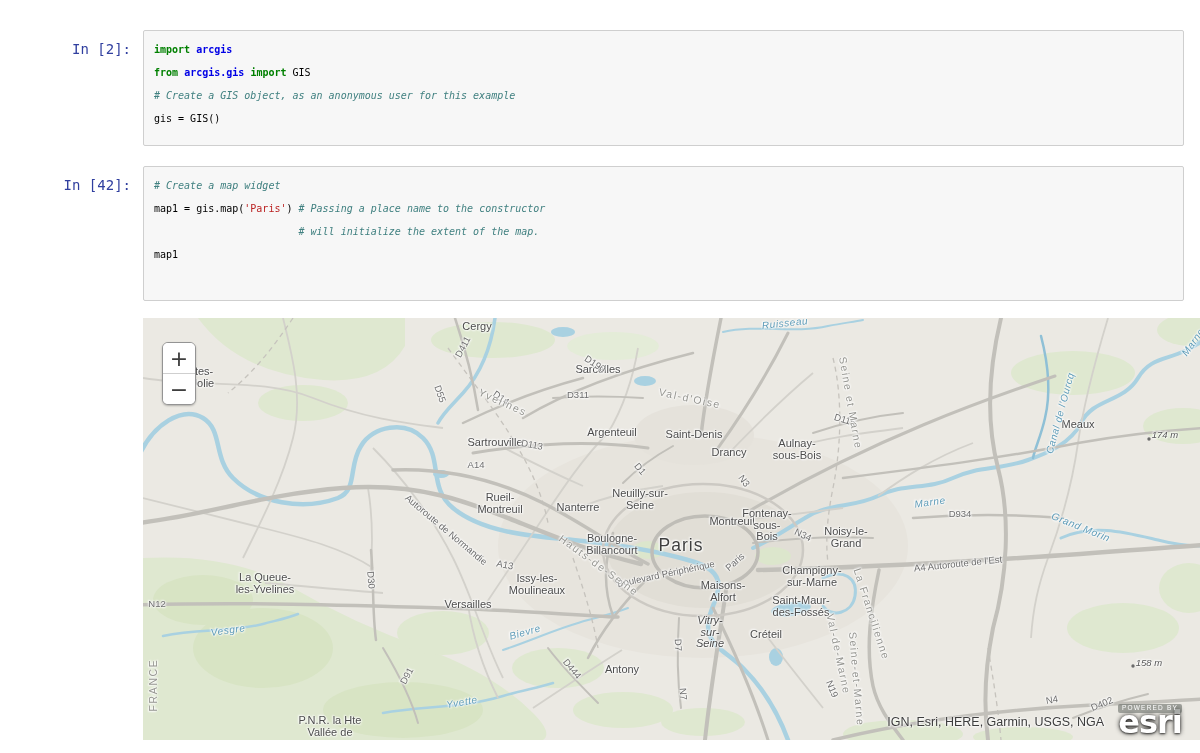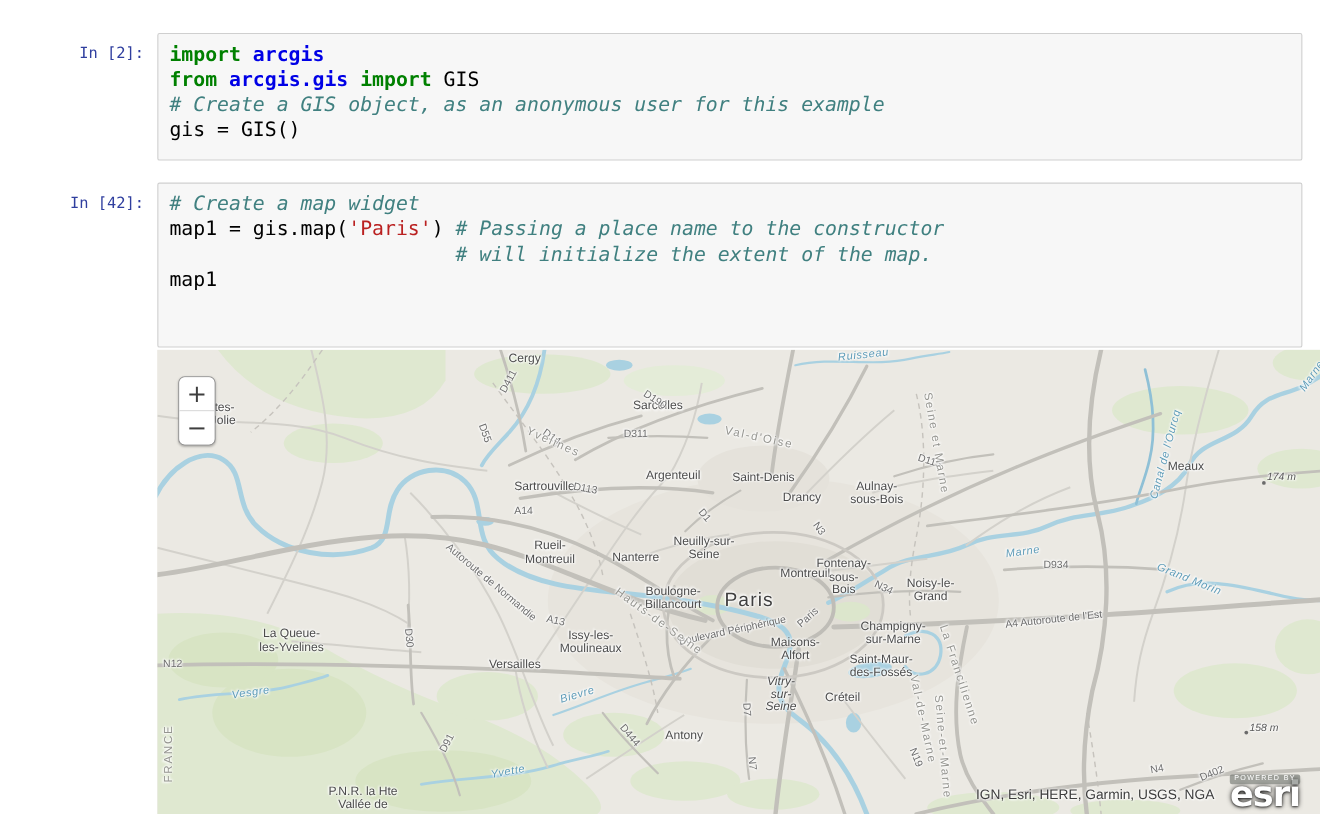--- a/index.html
+++ b/index.html
@@ -7,21 +7,21 @@
        font-family:"Liberation Sans",sans-serif;}
 
   
   .prompt{position:absolute;width:131px;text-align:right;
           font-family:"DejaVu Sans Mono","Liberation Mono",monospace;
           font-size:14px;color:#303f9f;}
   .input-box{position:absolute;left:143px;width:1041px;box-sizing:border-box;
              background:#f7f7f7;border:1px solid #cfcfcf;border-radius:2px;
              padding:7px 10px;}
   pre.code{margin:0;font-family:"DejaVu Sans Mono","Liberation Mono",monospace;
-           font-size:18px;line-height:23px;color:#000;white-space:pre;}
+           font-size:10px;line-height:23px;color:#000;white-space:pre;}
   pre.code .kw{color:#008000;font-weight:bold;}
   pre.code .nn{color:#0000e6;font-weight:bold;}
   pre.code .cm{color:#408080;font-style:italic;}
   pre.code .st{color:#ba2121;}
 
   
   #map{position:absolute;left:143px;top:318px;width:1057px;height:422px;
        background:#ebe9e3;overflow:hidden;}
   #map svg{position:absolute;left:0;top:0;}
   .lbl{position:absolute;transform:translate(-50%,-50%);white-space:pre-line;
@@ -60,21 +60,21 @@
 <div class="prompt" style="top:41px;left:0;">In [2]:</div>
 <div class="input-box" style="top:30px;height:116px;">
   <pre class="code"><span class="kw">import</span><span> </span><span class="nn">arcgis</span>
 <span class="kw">from</span><span> </span><span class="nn">arcgis.gis</span><span> </span><span class="kw">import</span><span> GIS</span>
 <span class="cm"># Create a GIS object, as an anonymous user for this example</span>
 <span>gis = GIS()</span>
 </pre>
 </div>
 
 <div class="prompt" style="top:177px;left:0;">In [42]:</div>
-<div class="input-box" style="top:166px;height:150px;">
+<div class="input-box" style="top:166px;height:135px;">
   <pre class="code"><span class="cm"># Create a map widget</span>
 <span>map1 = gis.map(</span><span class="st">'Paris'</span><span>) </span><span class="cm"># Passing a place name to the constructor</span>
 <span>                        </span><span class="cm"># will initialize the extent of the map.</span>
 <span>map1</span>
 </pre>
 </div>
 
 <div id="map">
   <svg width="1057" height="422" viewBox="0 0 1057 422">
     <rect x="0" y="0" width="1057" height="422" fill="#ebe9e3"></rect>

